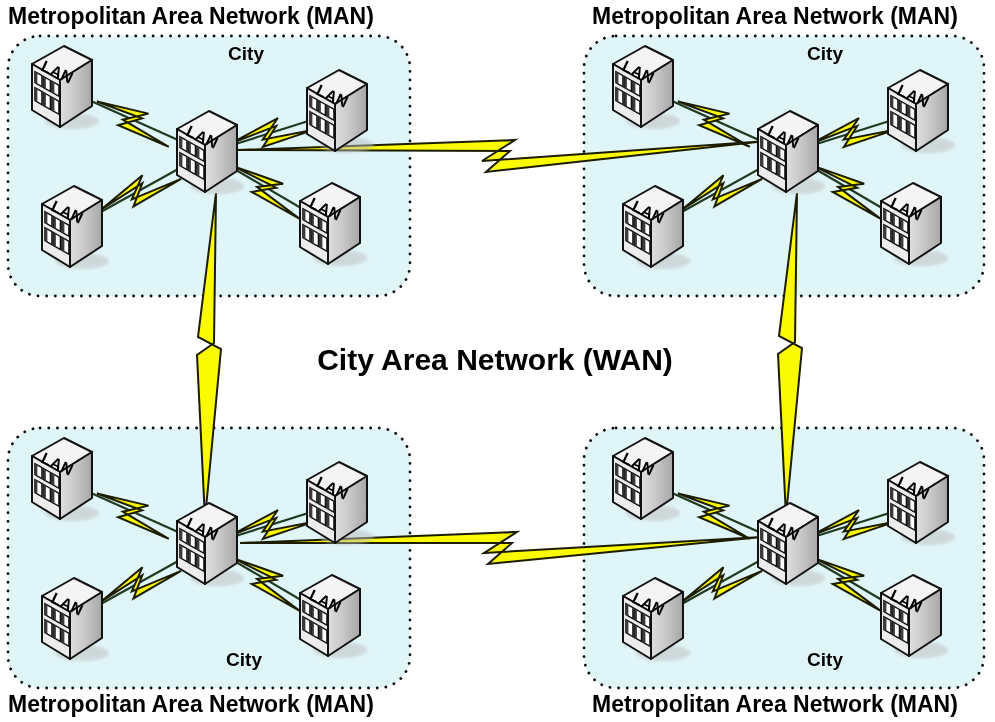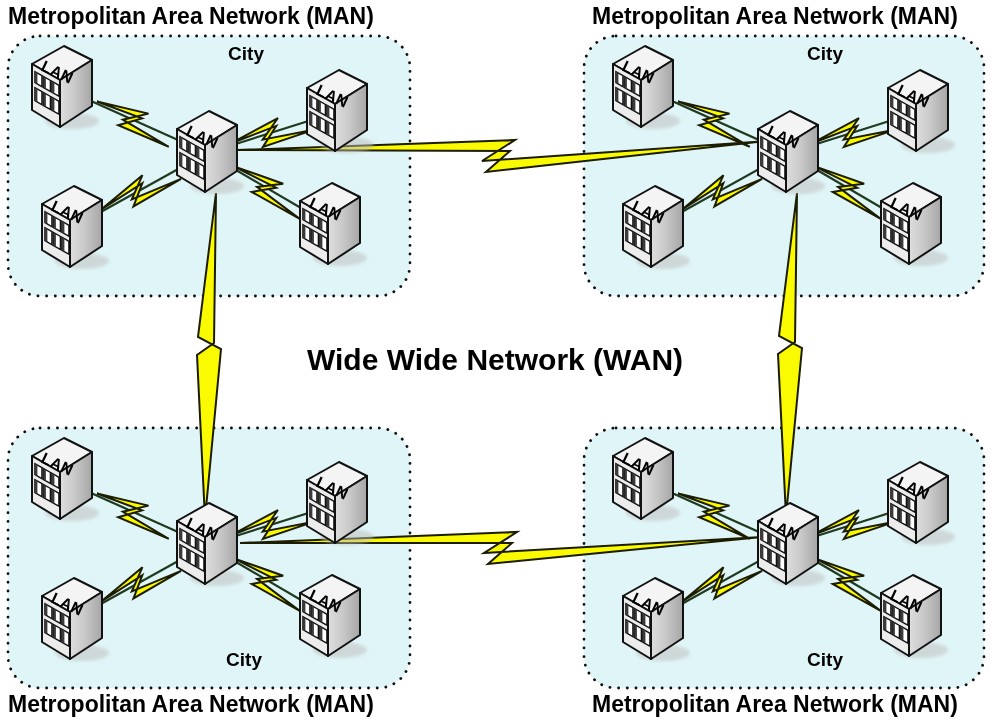--- a/index.html
+++ b/index.html
@@ -138,15 +138,15 @@
 <div class="lbl man-title" style="left:8px;top:3px;">Metropolitan Area Network (MAN)</div>
 <div class="lbl man-title" style="left:592px;top:3px;">Metropolitan Area Network (MAN)</div>
 <div class="lbl man-title" style="left:8px;top:691px;">Metropolitan Area Network (MAN)</div>
 <div class="lbl man-title" style="left:592px;top:691px;">Metropolitan Area Network (MAN)</div>
 
 <div class="lbl city-lbl" style="left:144px;top:43px;">City</div>
 <div class="lbl city-lbl" style="left:723px;top:43px;">City</div>
 <div class="lbl city-lbl" style="left:142px;top:649px;">City</div>
 <div class="lbl city-lbl" style="left:723px;top:649px;">City</div>
 
-<div class="lbl wan-lbl" style="left:285px;top:343px;">Wide Wide Network (WAN)</div>
+<div class="lbl wan-lbl" style="left:285px;top:343px;">City Area Network (WAN)</div>
 
 </div>
 
 </body></html>

